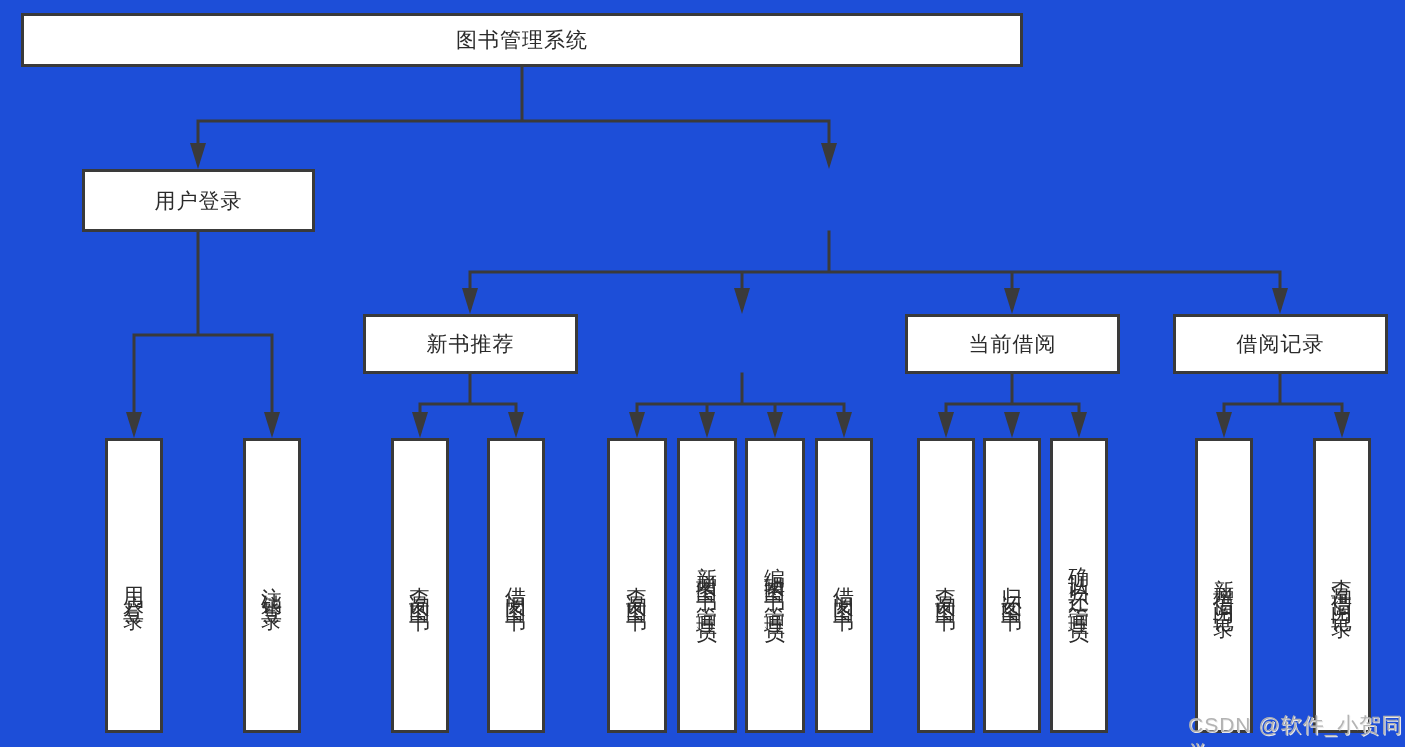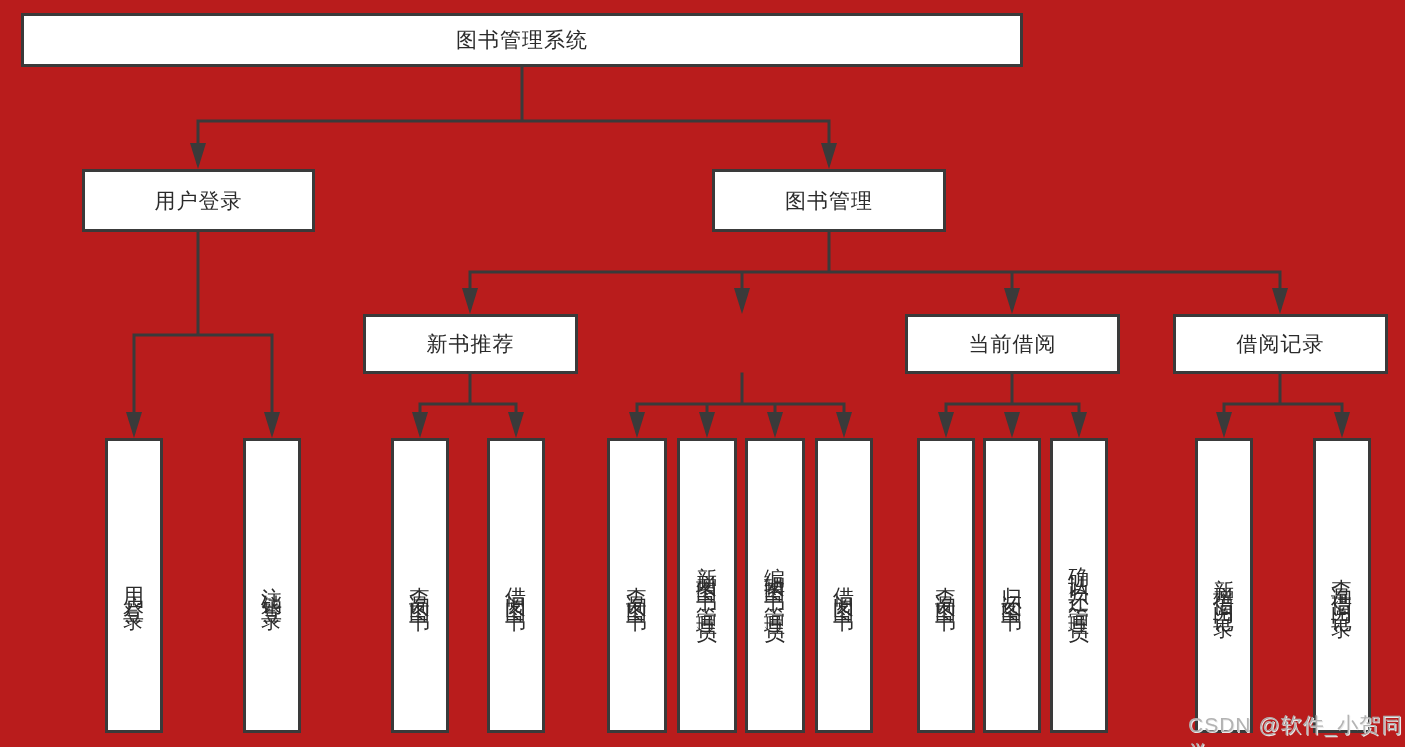--- a/index.html
+++ b/index.html
@@ -5,21 +5,21 @@
   html, body {
     margin: 0;
     padding: 0;
     background: #ffffff;
     font-family: "Liberation Sans", sans-serif;
   }
   #stage {
     position: relative;
     width: 1405px;
     height: 747px;
-    background: #b91c1c;
+    background: #1d4ed8;
     overflow: hidden;
   }
   #connectors {
     position: absolute;
     left: 0;
     top: 0;
     z-index: 1;
   }
   .node {
     position: absolute;
@@ -104,21 +104,20 @@
     <g>
       <path fill="none" d="M1280,374 V404 M1224,404 H1342 M1224,404 V414 M1342,404 V414"></path>
       <polygon stroke="none" points="1216,412 1232,412 1224,438"></polygon>
       <polygon stroke="none" points="1334,412 1350,412 1342,438"></polygon>
     </g>
   </svg>
 
   <div class="node" style="left:21px; top:13px; width:1002px; height:54px;">图书管理系统</div>
 
   <div class="node" style="left:82px; top:169px; width:233px; height:63px;">用户登录</div>
-  <div class="node" style="left:712px; top:169px; width:234px; height:63px;">图书管理</div>
 
   <div class="node" style="left:363px; top:314px; width:215px; height:60px;">新书推荐</div>
   <div class="node" style="left:905px; top:314px; width:215px; height:60px;">当前借阅</div>
   <div class="node" style="left:1173px; top:314px; width:215px; height:60px;">借阅记录</div>
 
   <div class="node vnode" style="left:105px; top:438px; width:58px; height:295px;">用户登录</div>
   <div class="node vnode" style="left:243px; top:438px; width:58px; height:295px;">注销登录</div>
 
   <div class="node vnode" style="left:391px; top:438px; width:58px; height:295px;">查询图书</div>
   <div class="node vnode" style="left:487px; top:438px; width:58px; height:295px;">借阅图书</div>

